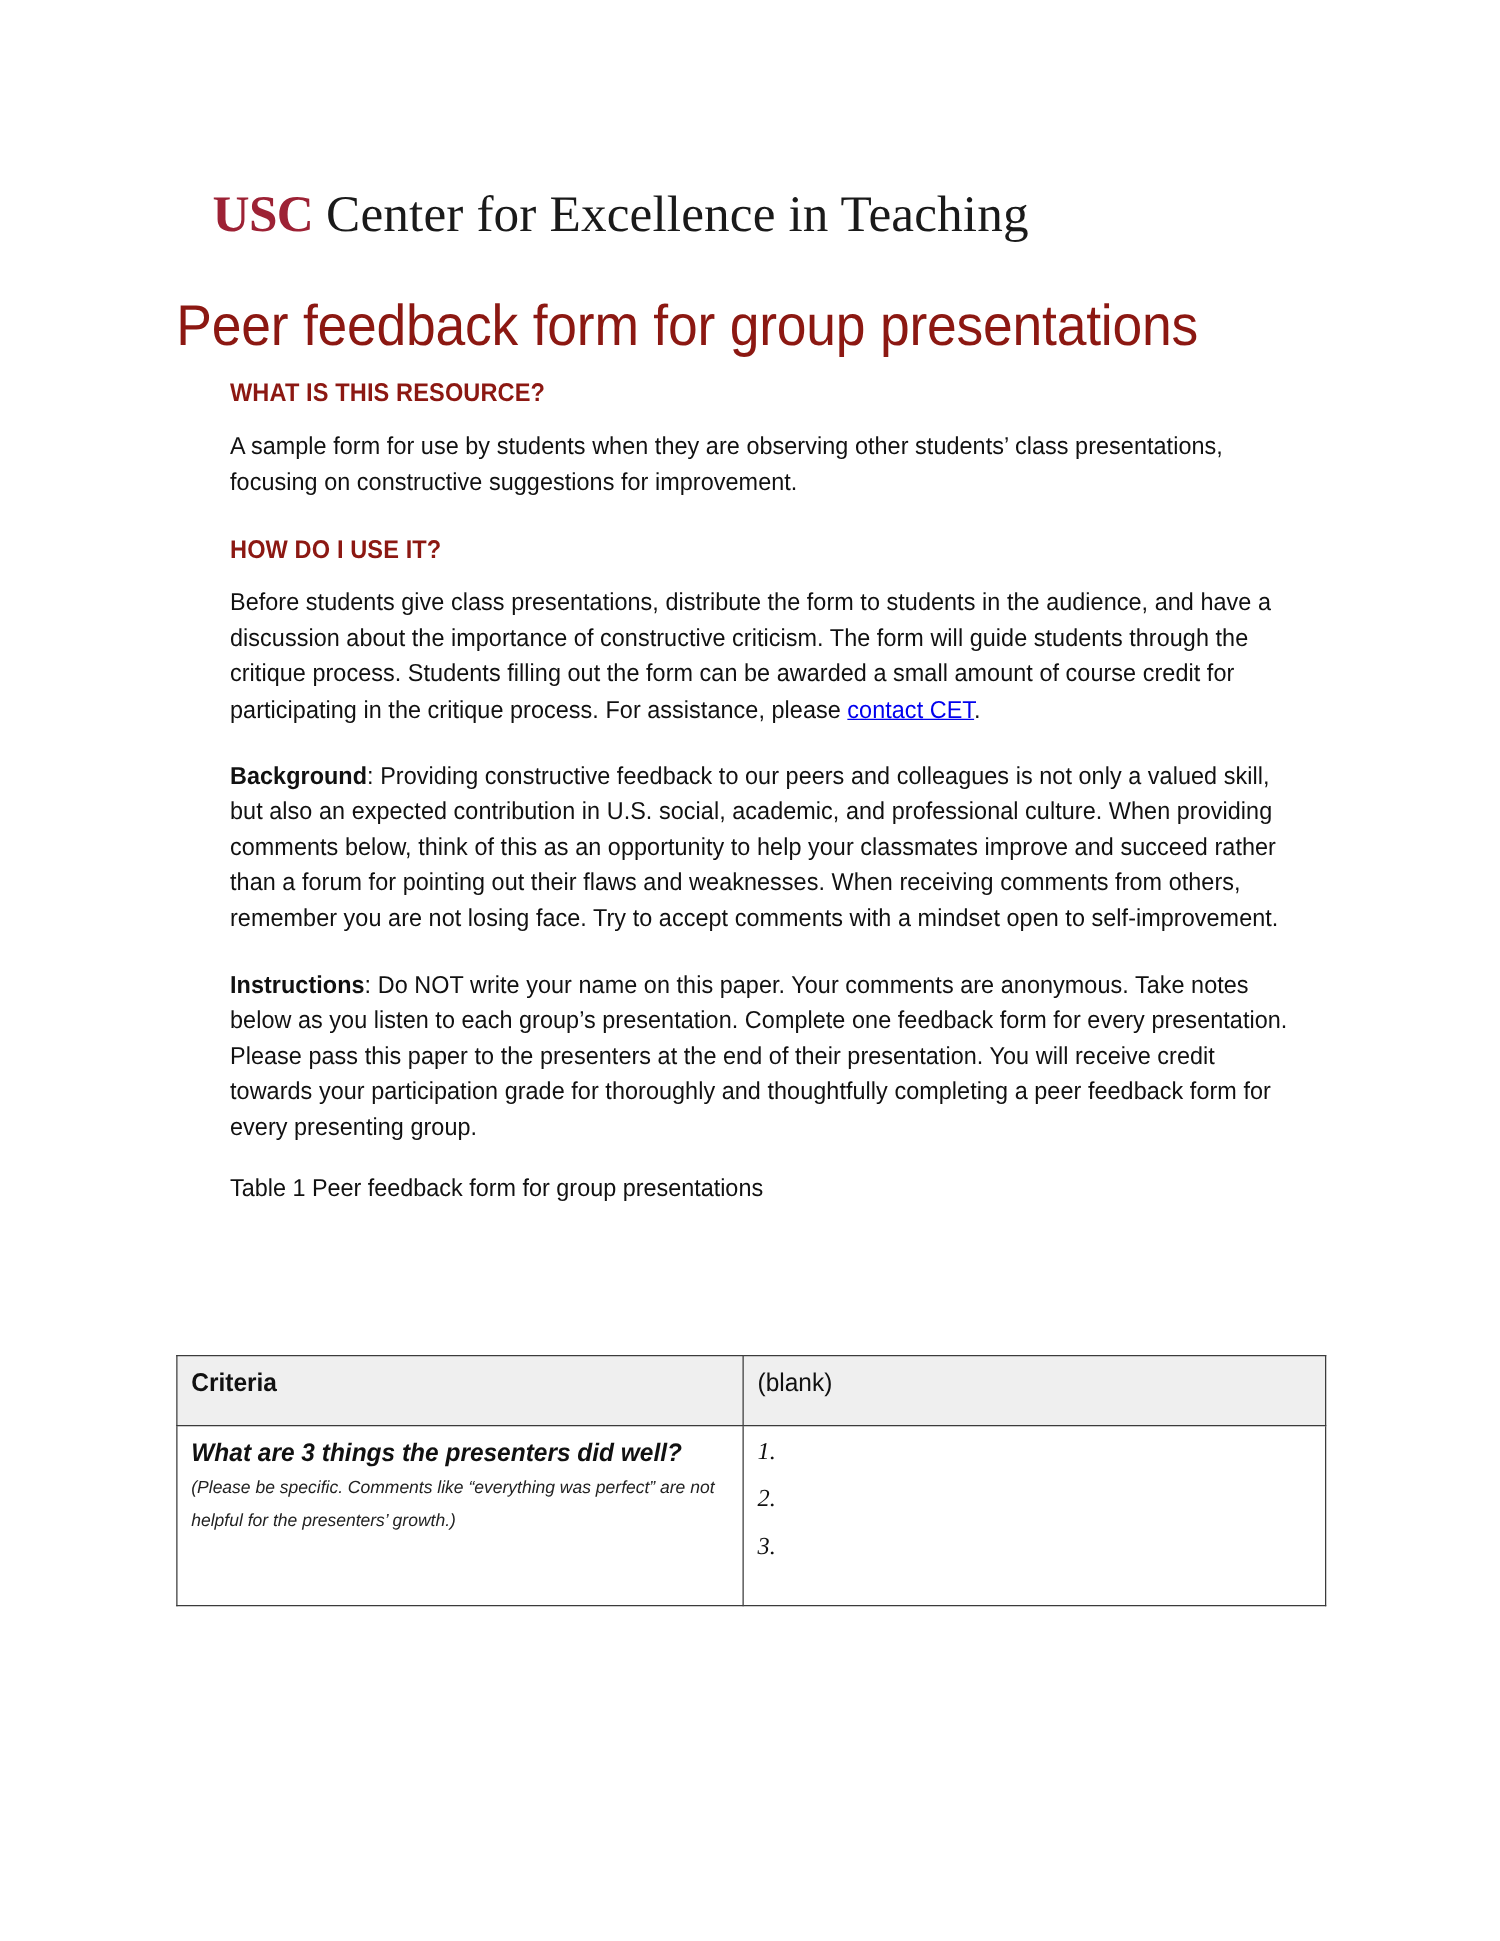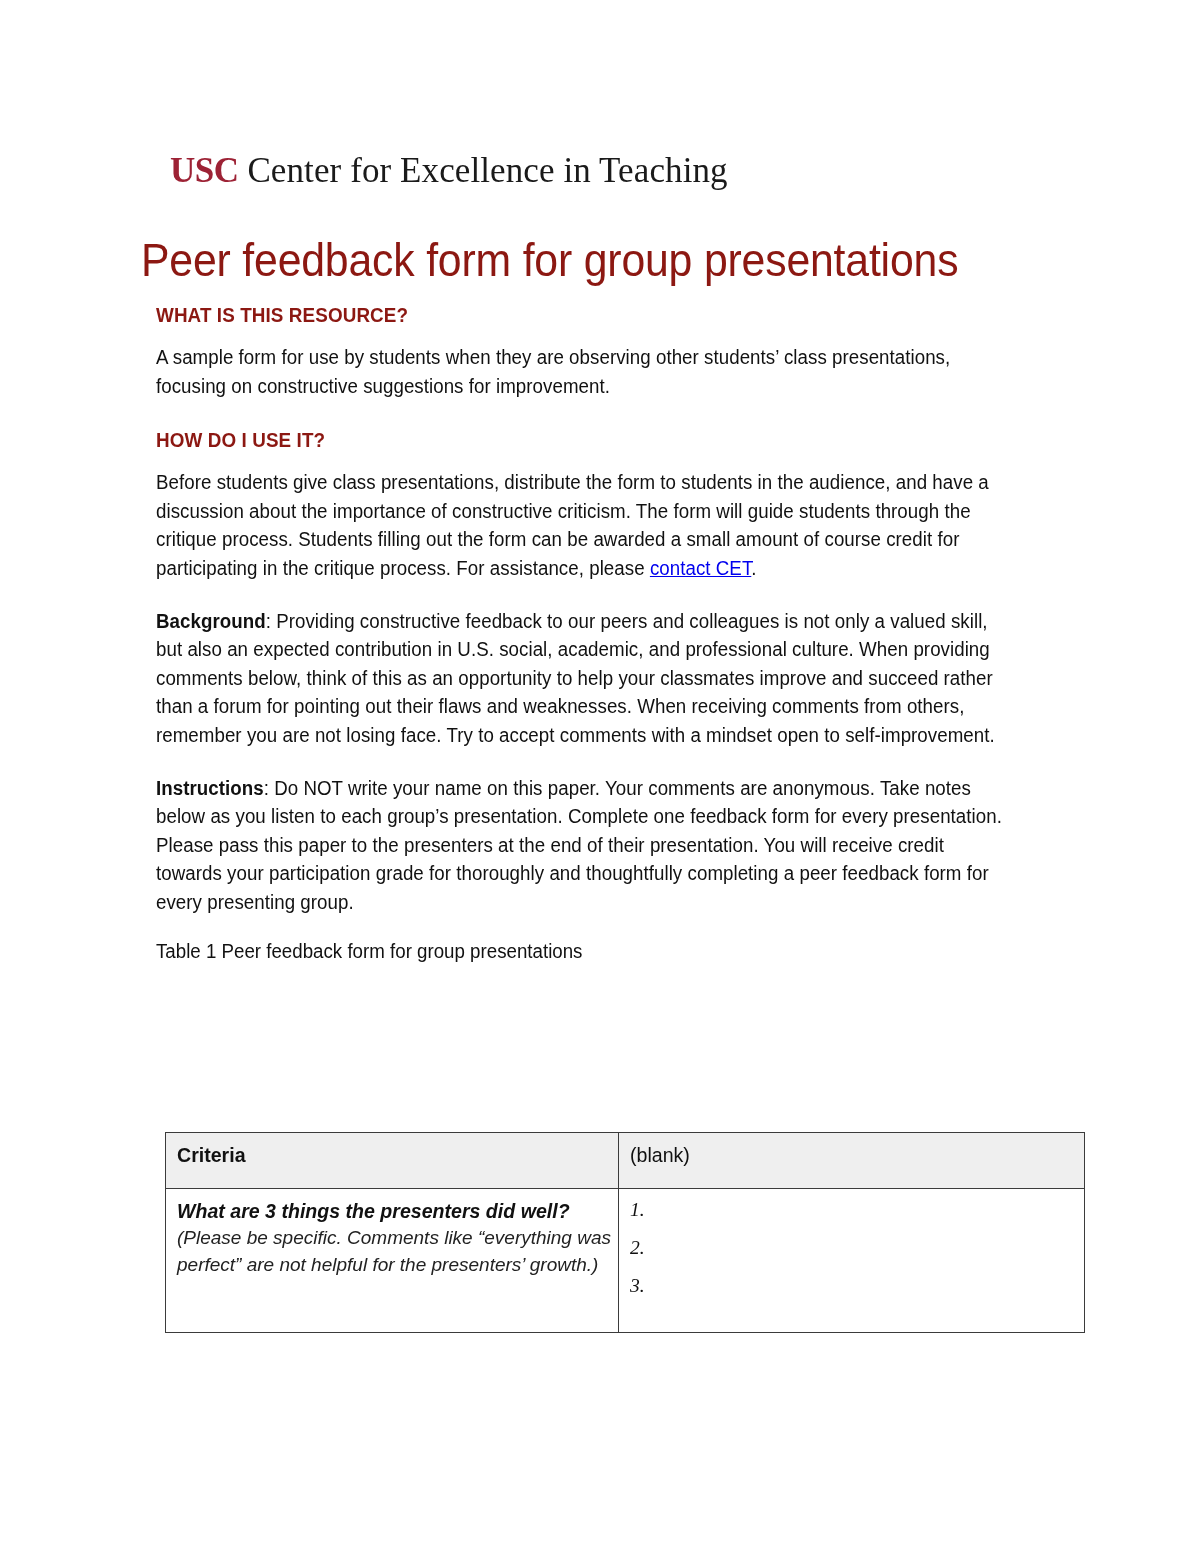--- a/index.html
+++ b/index.html
@@ -24,21 +24,21 @@
     background: #ffffff;
     box-sizing: border-box;
   }
 
   
   .logo {
     position: absolute;
     left: 170px;
     top: 151px;
     font-family: "Liberation Serif", "DejaVu Serif", serif;
-    font-size: 35px;
+    font-size: 41px;
     line-height: 40px;
     white-space: nowrap;
     letter-spacing: 0.1px;
   }
   .logo .usc {
     font-weight: bold;
     color: #9d2235;
     letter-spacing: -0.5px;
   }
   .logo .cet {
@@ -58,21 +58,21 @@
     line-height: 54px;
     color: #8c1812;
     letter-spacing: -0.2px;
     transform: scaleX(0.93);
     transform-origin: left center;
   }
 
   
   .content {
     position: absolute;
-    left: 156px;
+    left: 184px;
     top: 303px;
     width: 890px;
   }
 
   h2.section-heading {
     margin: 0 0 16px 0;
     font-family: "Liberation Sans Narrow", "Liberation Sans", sans-serif;
     font-stretch: condensed;
     font-weight: bold;
     font-size: 20.5px;
@@ -113,26 +113,25 @@
     line-height: 28px;
     color: #111111;
     transform: scaleX(0.955);
     transform-origin: left top;
   }
 
   
   .feedback-table {
     position: absolute;
     left: 141px;
-    top: 1132px;
+    top: 1084px;
     width: 919px;
     border-collapse: collapse;
     table-layout: fixed;
     background: #ffffff;
-    margin-left: 24px;
   }
   .feedback-table col.c1 { width: 453px; }
   .feedback-table col.c2 { width: 466px; }
 
   .feedback-table th,
   .feedback-table td {
     border: 1.6px solid #3b3b3b;
     vertical-align: top;
     padding: 9px 11px 10px 11px;
     text-align: left;
@@ -163,21 +162,21 @@
     font-weight: bold;
     font-size: 20.3px;
     line-height: 26px;
     color: #111111;
     transform: scaleX(0.965);
     transform-origin: left top;
   }
   .criteria-note {
     display: block;
     font-family: "Liberation Sans", sans-serif;
-    font-size: 19px;
+    font-size: 14px;
     line-height: 27px;
     color: #222222;
     width: 440px;
   }
   .answer-list {
     margin: 0;
     padding: 0;
     list-style: none;
   }
   .answer-list li {

